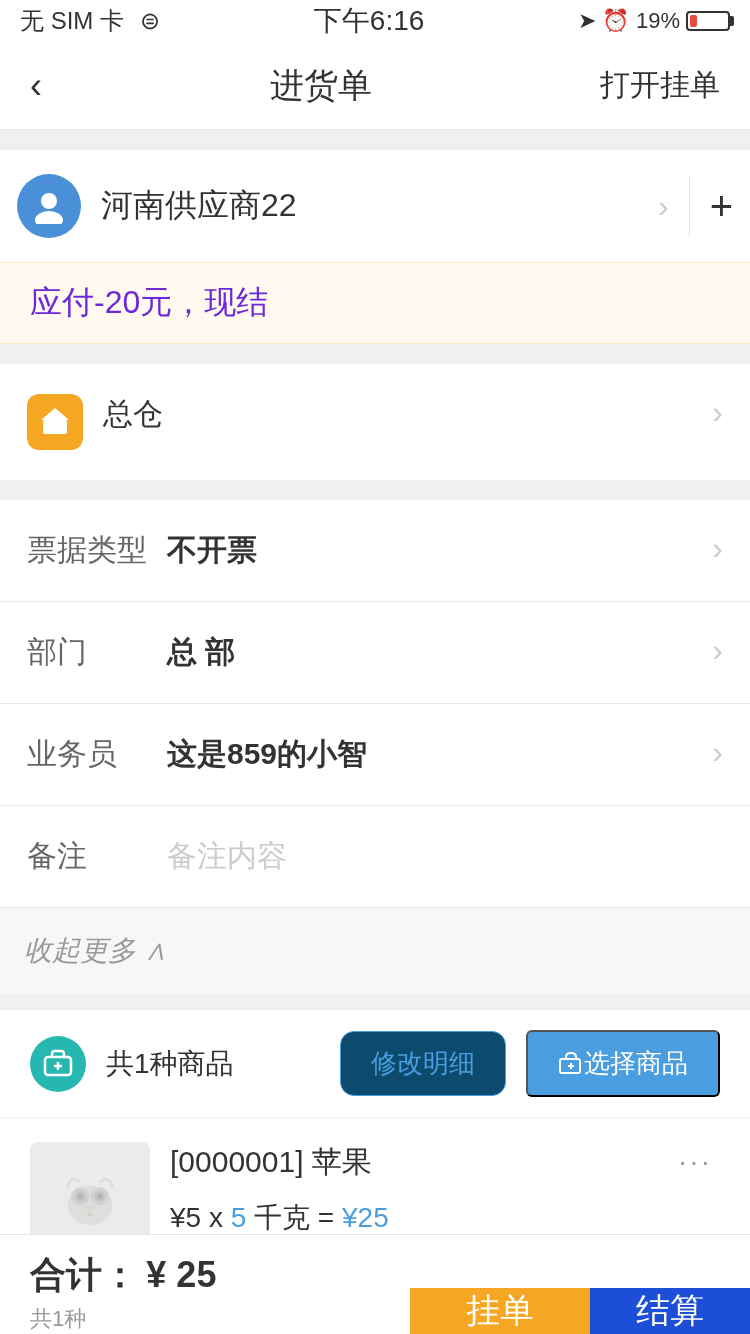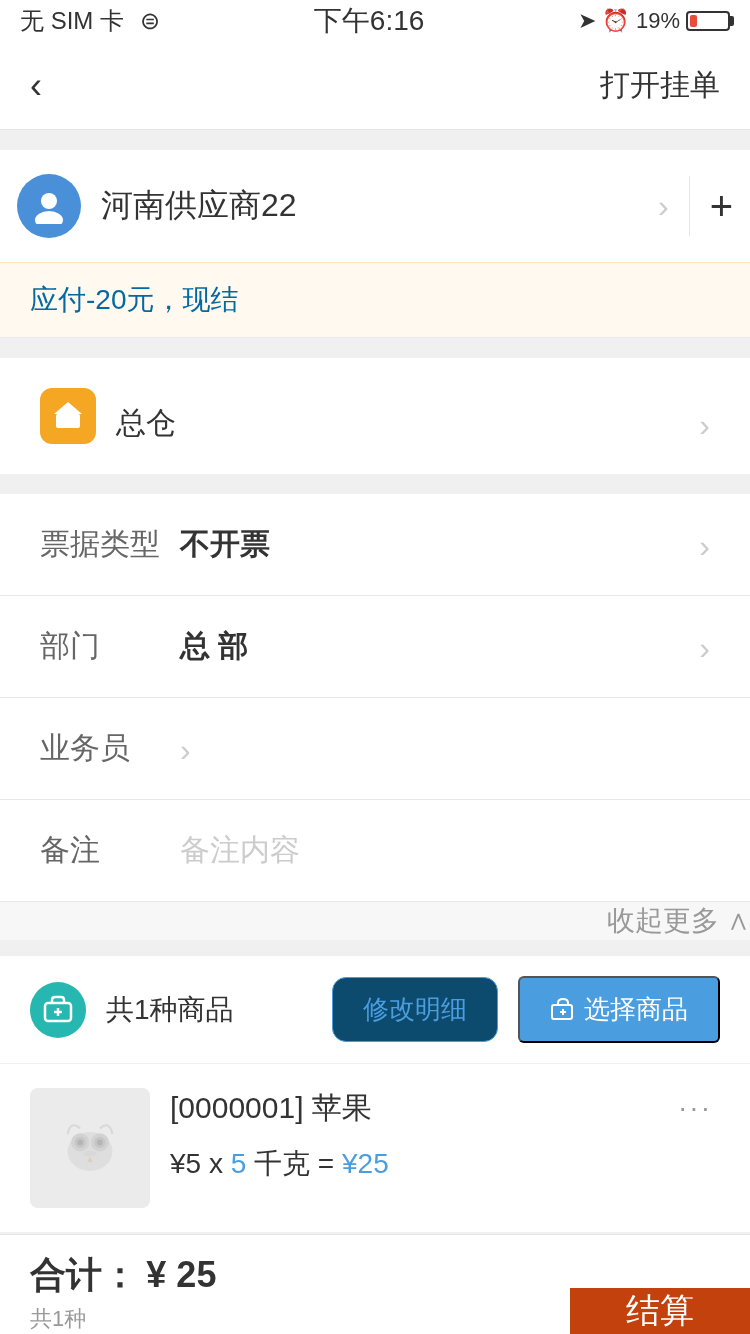--- a/index.html
+++ b/index.html
@@ -73,57 +73,59 @@
       flex: 1; font-size: 32px; color: #333; margin-left: 20px;
     }
     .chevron { color: #ccc; font-size: 32px; }
     .divider-v { width: 1px; background: #e5e5e5; height: 60px; margin: 0 20px; }
     .plus-btn { font-size: 40px; color: #333; cursor: pointer; }
 
     
     .warning-banner {
       background: #fff9f0;
       padding: 18px 30px;
-      color: #0369a1;
-      font-size: 28px;
+      color: #6d28d9;
+      font-size: 32px;
       border-top: 1px solid #fde8c0;
       border-bottom: 1px solid #fde8c0;
     }
 
     
     .row-item {
       background: #fff;
       display: flex;
-      align-items: flex-end;
-      padding: 30px 40px;
+      align-items: flex-start;
+      padding: 30px 27px;
       min-height: 88px;
     }
     .row-icon {
       width: 56px; height: 56px; border-radius: 12px;
       background: #f5a623; display: flex; align-items: center; justify-content: center;
       color: #fff; font-size: 28px; flex-shrink: 0;
     }
     .row-label {
       color: #666; font-size: 30px; width: 140px; flex-shrink: 0;
     }
     .row-value {
       flex: 1; font-size: 30px; color: #333; font-weight: bold;
     }
     .row-placeholder {
       flex: 1; font-size: 30px; color: #ccc;
     }
 
     
     .collapse-btn {
       background: #f7f7f7;
-      text-align: right;
+      text-align: left;
+      padding: 24px;
       color: #999;
       font-size: 28px;
       cursor: pointer;
       border-top: 1px solid #e8e8e8;
+      font-style: italic;
     }
 
     
     .product-header {
       background: #fff;
       display: flex;
       align-items: center;
       padding: 20px 30px;
       gap: 20px;
       margin-top: 16px;
@@ -135,21 +137,21 @@
     }
     .product-count-text { flex: 1; font-size: 28px; color: #333; }
     .btn-outline {
       border: 1.5px solid #4a9ee0; color: #4a9ee0; background: #0c4a6e;
       padding: 14px 30px; border-radius: 14px; font-size: 26px; cursor: pointer;
       white-space: nowrap;
     }
     .btn-primary {
       background: #4a9ee0; color: #fff;
       padding: 14px 30px; border-radius: 6px; font-size: 26px; cursor: pointer;
-      display: flex; align-items: center; gap: 8px; white-space: nowrap;
+      display: flex; align-items: center; white-space: nowrap;
     }
 
     
     .product-item {
       background: #fff;
       display: flex;
       align-items: flex-start;
       padding: 24px 30px;
       gap: 20px;
       border-top: 1px solid #f0f0f0;
@@ -188,21 +190,21 @@
     }
     .total-main { font-size: 30px; color: #333; }
     .total-main span { font-size: 36px; font-weight: 600; color: #333; }
     .total-sub { font-size: 22px; color: #999; margin-top: 4px; }
     .hang-btn {
       width: 180px; background: #f5a623; color: #fff;
       display: flex; align-items: center; justify-content: center;
       font-size: 34px; cursor: pointer;
     }
     .checkout-btn {
-      width: 180px; background: #c2410c; color: #fff;
+      width: 160px; background: #1d4ed8; color: #fff;
       display: flex; align-items: center; justify-content: center;
       font-size: 34px; cursor: pointer;
     }
 
     
     .owl-logo { opacity: 0.35; }
   </style>
 </head>
 <body>
 
@@ -217,20 +219,21 @@
     <span>⏰</span>
     <span>19%</span>
     <div class="battery-icon">
       <div class="battery-fill"></div>
     </div>
   </div>
 </div>
 
 <div class="nav-bar">
   <div class="nav-back">‹</div>
+  <div class="nav-title">进货单</div>
   <div class="nav-action">打开挂单</div>
 </div>
 
 <div class="divider"></div>
 
 <div class="supplier-row">
   <div class="supplier-avatar">
     <svg width="36" height="36" viewBox="0 0 36 36">
       <circle cx="18" cy="13" r="8" fill="#fff"></circle>
       <ellipse cx="18" cy="32" rx="14" ry="9" fill="#fff"></ellipse>
@@ -270,20 +273,21 @@
 <div class="row-item">
   <div class="row-label">部门</div>
   <div class="row-value">总 部</div>
   <div class="chevron">›</div>
 </div>
 
 <div class="thin-divider"></div>
 
 <div class="row-item">
   <div class="row-label">业务员</div>
+  <div class="row-value">这是859的小智</div>
   <div class="chevron">›</div>
 </div>
 
 <div class="thin-divider"></div>
 
 <div class="row-item">
   <div class="row-label">备注</div>
   <div class="row-placeholder">备注内容</div>
 </div>
 
@@ -347,14 +351,15 @@
 <div style="height: 120px;"></div>
 
 <div class="bottom-bar">
   <div class="total-section">
     <div class="total-main">
       <span>合计：</span>
       <span>¥ 25</span>
     </div>
     <div class="total-sub">共1种</div>
   </div>
+  <div class="hang-btn">挂单</div>
   <div class="checkout-btn">结算</div>
 </div>
 
 </body></html>

